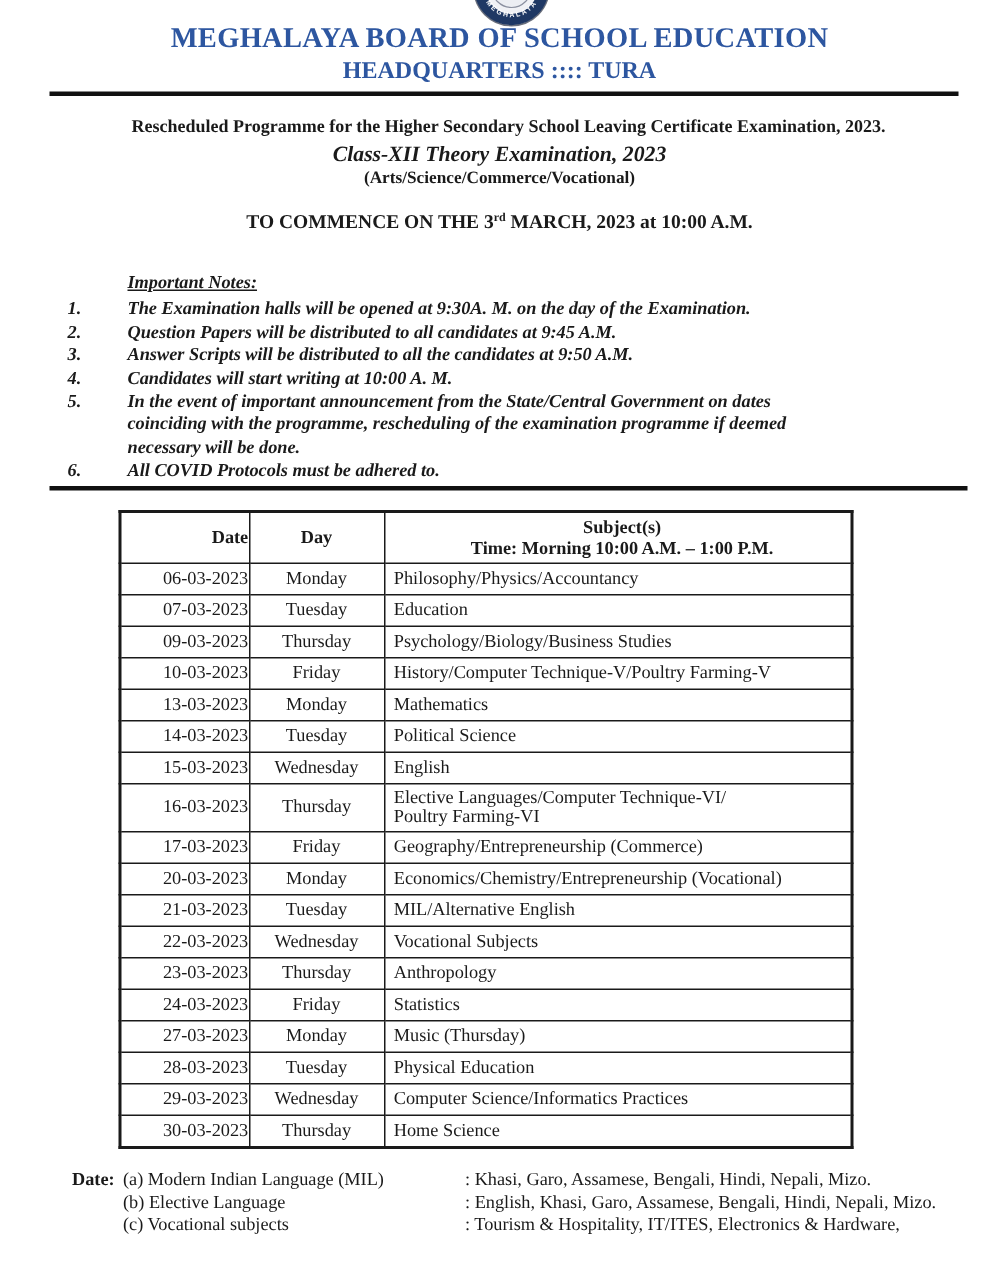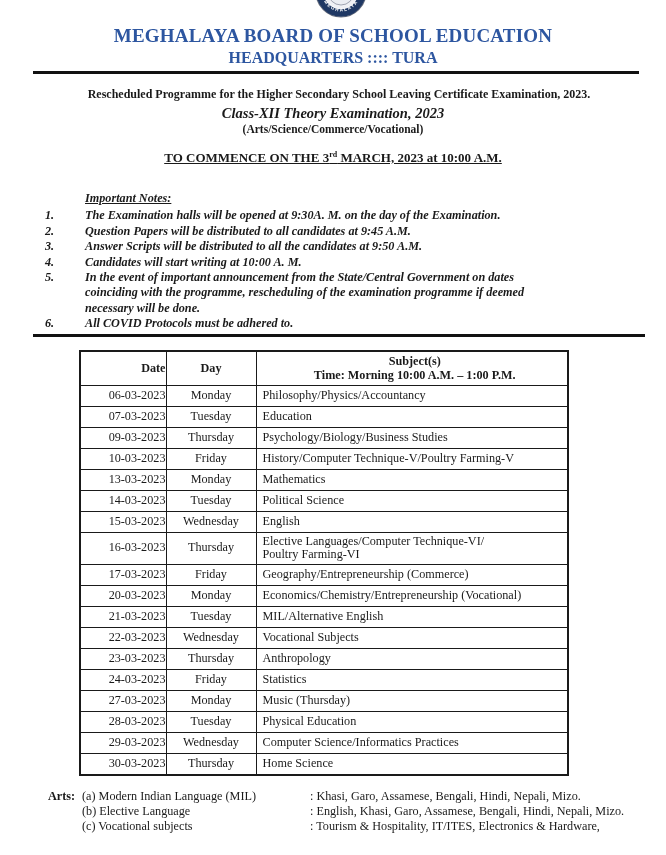--- a/index.html
+++ b/index.html
@@ -4,32 +4,32 @@
 <style>
   * { margin:0; padding:0; box-sizing:border-box; }
   html,body { width:666px; height:855px; background:#ffffff; overflow:hidden;
               font-family:"Liberation Serif", serif; color:#1a1a1a; position:relative; }
 
   .page { position:relative; width:666px; height:855px; }
 
   
   .seal { position:absolute; top:-34px; left:315px; width:52px; height:52px; }
 
-  .board-title { padding-top:25px; text-align:center; font-weight:bold;
+  .board-title { padding-top:15px; text-align:center; font-weight:bold;
                  font-size:19px; color:#2d56a0; letter-spacing:0.2px; }
   .hq-subtitle { text-align:center; font-weight:bold; font-size:16px;
                  color:#2d56a0; margin-top:2px; }
   .rule { height:3px; background:#111; margin-left:33px; width:606px; margin-top:4px; }
   .rule2 { height:3px; background:#111; margin-left:33px; width:612px; margin-top:2px; }
 
   .intro { text-align:center; }
   .intro-l1 { margin-top:13px; font-weight:bold; font-size:12px;padding-left:12px; }
   .intro-l2 { margin-top:3px; font-weight:bold; font-style:italic; font-size:14.5px; }
   .intro-l3 { margin-top:1px; font-weight:bold; font-size:11.5px; }
-  .commence { margin-top:15px; font-weight:bold; font-size:13px; text-decoration:underline; }
+  .commence { margin-top:15px; font-weight:bold; font-size:13px; }
   .commence sup { font-size:8px; }
 
   .notes { margin-top:25px; margin-left:85px; font-weight:bold; font-style:italic;
            font-size:12.2px; max-width:480px; }
   .notes-heading { text-decoration:underline; margin-bottom:2px; }
   .note-item { position:relative; line-height:15.4px; max-width:476px; }
   .note-num { position:absolute; left:-40px; top:0; }
 
   table.schedule { border-collapse:collapse; margin-left:79px; margin-top:13px;
                    font-size:12.2px; border:2px solid #1a1a1a; }
@@ -234,21 +234,21 @@
 
   <tr>
     <td class="col-date c-date">30-03-2023</td>
     <td class="col-day c-day">Thursday</td>
     <td class="col-subj c-subject">Home Science</td>
   </tr>
 </tbody>
   </table>
 
   <div class="footnote">
-    <span class="fn-label">Arts:</span>
+    <span class="fn-label">Date:</span>
     <div class="fn-rows" id="fn-rows">
   <div class="fn-row">
     <span class="f-key">(a) Modern Indian Language (MIL)</span>
     <span class="f-val">: Khasi, Garo, Assamese, Bengali, Hindi, Nepali, Mizo.</span>
   </div>
 
   <div class="fn-row">
     <span class="f-key">(b) Elective Language</span>
     <span class="f-val">: English, Khasi, Garo, Assamese, Bengali, Hindi, Nepali, Mizo.</span>
   </div>

